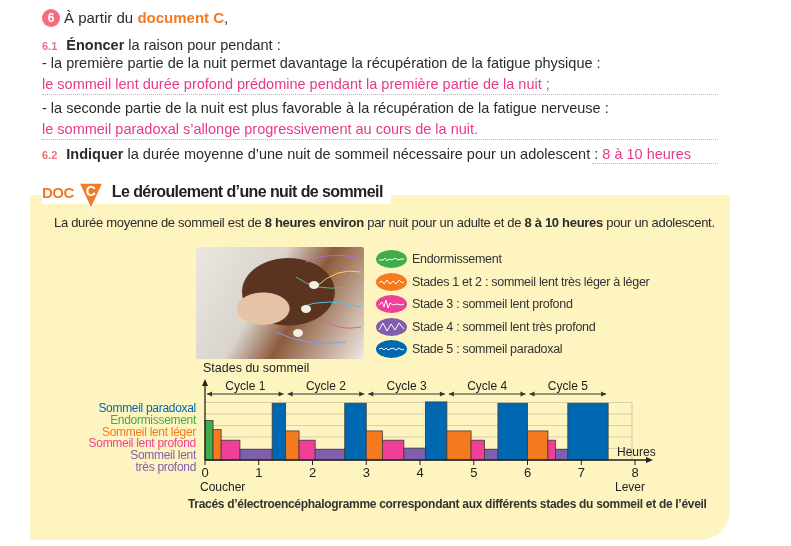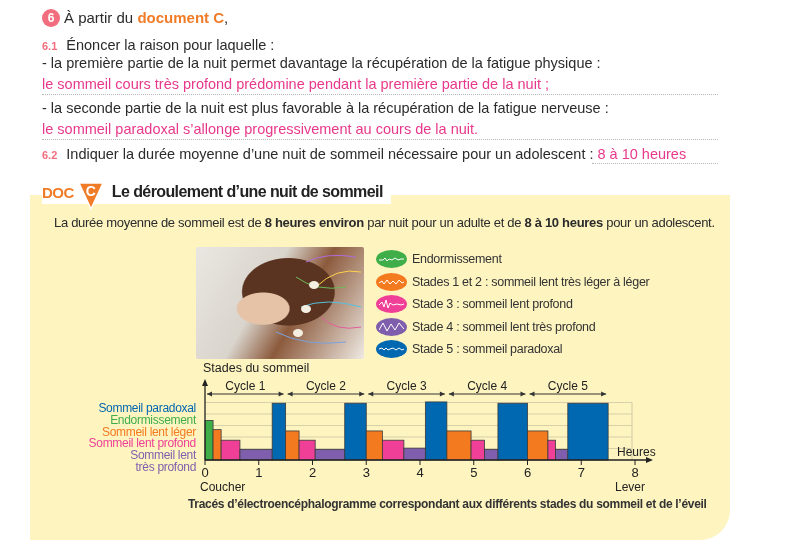--- a/index.html
+++ b/index.html
@@ -1,21 +1,21 @@
 <!DOCTYPE html>
 <html><head>
 <meta charset="utf-8">
 <style>
   html,body{margin:0;padding:0;background:#fff;}
   body{width:791px;height:546px;position:relative;overflow:hidden;font-family:"Liberation Sans",sans-serif;color:#2b2b2b;}
   .q-line{position:absolute;left:42px;font-size:14.5px;white-space:nowrap;}
   .num-badge{display:inline-block;width:18px;height:18px;border-radius:50%;background:#f26d7d;color:#fff;font-weight:bold;font-size:12px;text-align:center;line-height:18px;vertical-align:1px;margin-right:4px;}
   .orange{color:#f07c28;font-weight:bold;}
   .subnum{color:#f26d7d;font-weight:bold;font-size:11px;margin-right:9px;}
-  .verb{font-weight:normal;}
+  .verb{font-weight:bold;}
   .answer{color:#e8388b;}
   .dotted{position:absolute;left:42px;width:676px;border-bottom:1.5px dotted #b8b8b8;height:0;}
   .doc-panel{position:absolute;left:30px;top:195px;width:700px;height:345px;background:#fdf4c0;border-bottom-right-radius:30px;}
   .doc-header{position:absolute;left:42px;top:180px;height:24px;background:#fff;padding:0 8px 0 0;display:flex;align-items:center;text-align:right;}
   .doc-label{color:#f07c28;font-weight:bold;font-size:15px;font-family:"Liberation Sans Narrow","Liberation Sans",sans-serif;letter-spacing:-0.5px;margin-right:4px;}
   .doc-letter{width:26px;height:30px;position:relative;margin-right:8px;top:4px;}
   .doc-title{font-weight:bold;font-size:16px;letter-spacing:-0.6px;color:#222;}
   .intro{position:absolute;left:54px;top:215px;font-size:13px;letter-spacing:-0.3px;white-space:nowrap;}
   .photo{position:absolute;left:196px;top:247px;width:168px;height:112px;border-radius:2px;overflow:hidden;
     background:radial-gradient(ellipse at 40% 55%,#e6c3a7 0 18%,transparent 19%),
@@ -31,24 +31,24 @@
 </style>
 </head>
 <body>
 
 <div>
   <div class="q-line" style="top:9px;font-size:15px;">
     <span class="num-badge">6</span><span>À partir du </span><span class="orange">document C</span><span>,</span>
   </div>
 
   <div class="q-line" style="top:37px;">
-    <span class="subnum">6.1</span><span class="verb">Énoncer</span><span> la raison pour laquelle :</span>
+    <span class="subnum">6.1</span><span class="verb">Énoncer</span><span> la raison pour pendant :</span>
   </div>
   <div class="q-line" style="top:55px;">-  la première partie de la nuit permet davantage la récupération de la fatigue physique :</div>
-  <div class="q-line answer" style="top:76px;">le sommeil cours très profond prédomine pendant la première partie de la nuit ;</div>
+  <div class="q-line answer" style="top:76px;">le sommeil lent durée profond prédomine pendant la première partie de la nuit ;</div>
   <div class="dotted" style="top:94px;"></div>
 
   <div class="q-line" style="top:100px;">-  la seconde partie de la nuit est plus favorable à la récupération de la fatigue nerveuse :</div>
   <div class="q-line answer" style="top:121px;">le sommeil paradoxal s’allonge progressivement au cours de la nuit.</div>
   <div class="dotted" style="top:139px;"></div>
 
   <div class="q-line" style="top:146px;text-align:center;">
     <span class="subnum">6.2</span><span class="verb">Indiquer</span><span> la durée moyenne d’une nuit de sommeil nécessaire pour un adolescent : </span><span class="answer">8 à 10 heures</span>
   </div>
   <div style="position:absolute;left:592px;top:163px;width:126px;border-bottom:1.5px dotted #b8b8b8;"></div>

